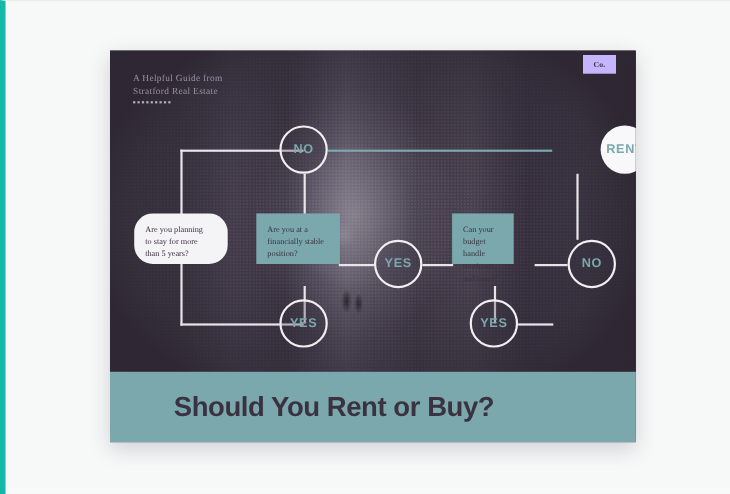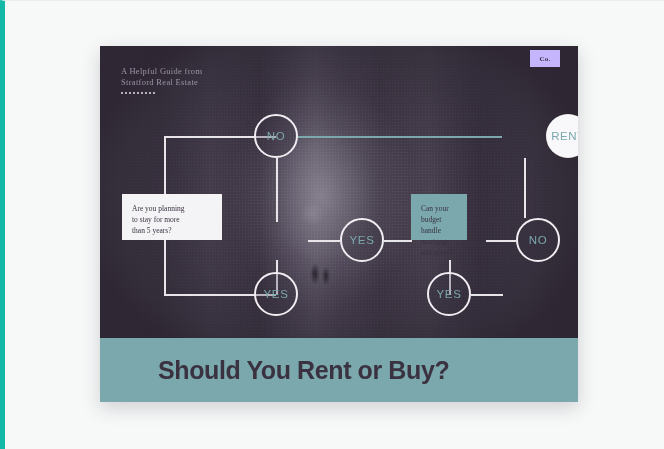--- a/index.html
+++ b/index.html
@@ -94,21 +94,21 @@
     padding:9px 10px;box-sizing:border-box;
     white-space:pre-line;
   }
   .qbox.white{background:#f4f3f5;}
   .qbox.teal{background:#7aa8ad;}
 
   .node{
     position:absolute;width:44px;height:44px;border-radius:50%;
     display:flex;align-items:center;justify-content:center;
     font-family:"Liberation Sans",sans-serif;
-    font-weight:normal;font-size:11.5px;letter-spacing:.6px;
+    font-weight:bold;font-size:11.5px;letter-spacing:.6px;
     box-sizing:border-box;
   }
   .node.ring{border:2px solid #f0eef2;background:rgba(58,50,64,.28);color:#7aa8ad;}
   .node.solid{background:#f8f7f9;color:#7aa8ad;}
 
   
   .band{
     position:absolute;left:0;top:292px;width:478px;height:64px;
     background:#7aa8ad;
     display:flex;align-items:center;padding-left:34px;
@@ -152,24 +152,27 @@
       <div class="ln h" style="left:284px;top:194px;width:28px;"></div>
 
       <div class="ln h" style="left:386px;top:194px;width:30px;"></div>
 
       <div class="ln v" style="left:424px;top:112px;height:60px;"></div>
 
       <div class="ln v" style="left:349px;top:214px;height:34px;"></div>
 
       <div class="ln h" style="left:371px;top:248px;width:32px;"></div>
 
-      <div class="qbox white" style="left:22px;top:148px;width:100px;height:46px;">Are you planning
+      <div class="qbox white" style="left:22px;top:148px;width:85px;height:46px;border-radius:17px;">Are you planning
 to stay for more
 than 5 years?</div>
 
+      <div class="qbox teal" style="left:133px;top:148px;width:76px;height:46px;">Are you at a
+financially stable
+position?</div>
 
       <div class="qbox teal" style="left:311px;top:148px;width:56px;height:46px;">Can your budget
 handle mortgage,
 and taxes?</div>
 
       <div class="node ring" style="left:154px;top:68px;">NO</div>
 
       <div class="node solid" style="left:402px;top:68px;margin-left:44px;">RENT</div>
 
       <div class="node ring" style="left:154px;top:226px;">YES</div>

